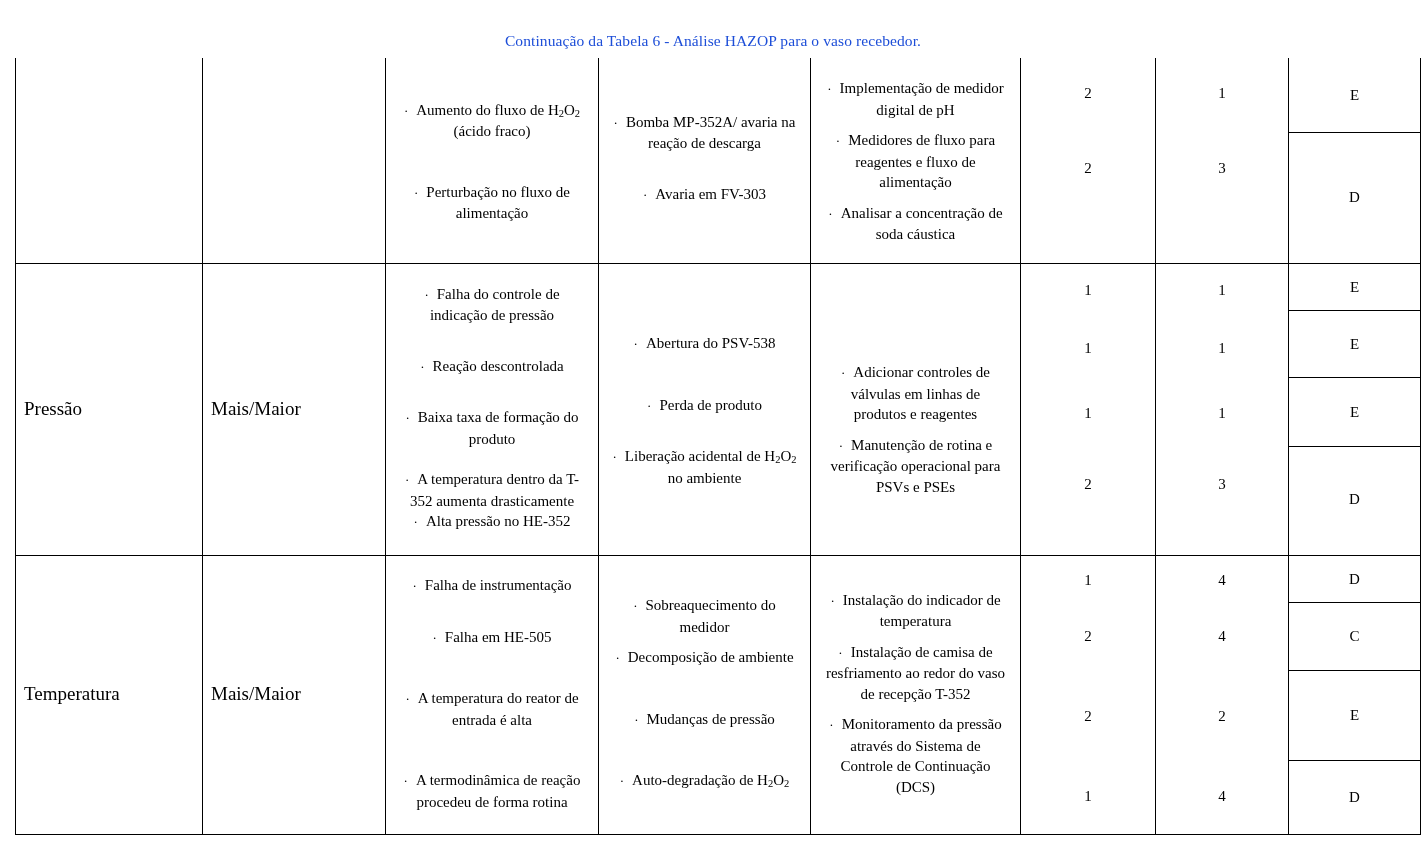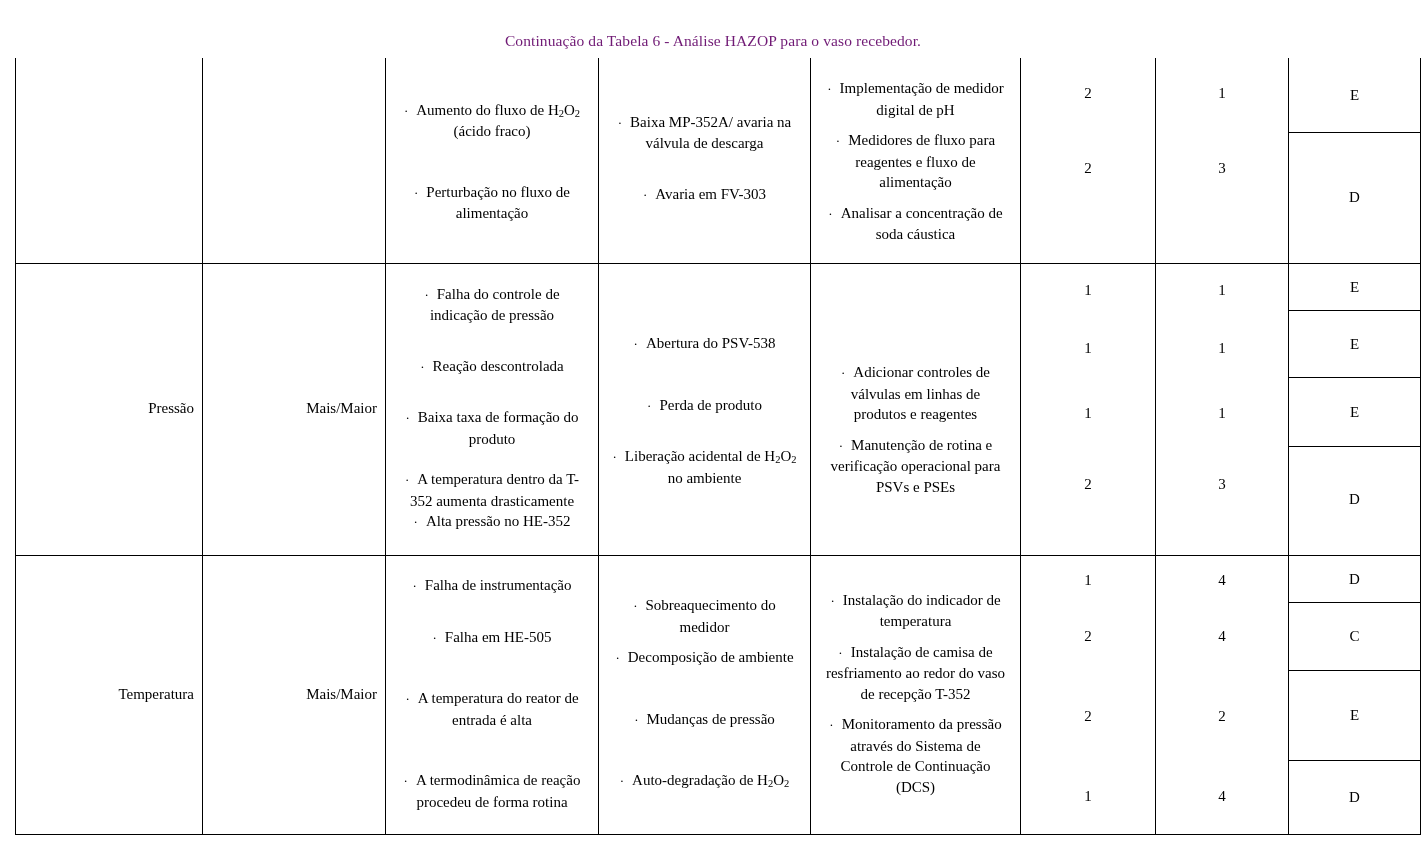--- a/index.html
+++ b/index.html
@@ -22,21 +22,21 @@
     height: 843px;
   }
 
   .table-caption {
     position: absolute;
     top: 32px;
     left: 0;
     width: 1426px;
     text-align: center;
     font-size: 15.5px;
-    color: #701a75;
+    color: #1d4ed8;
     letter-spacing: 0.1px;
   }
 
   
   .hazop-table {
     position: absolute;
     left: 15px;
     top: 58px;
     width: 1405px;
     border-collapse: collapse;
@@ -61,22 +61,22 @@
   .c-rec   { width: 210px; }
   .c-sev   { width: 135px; }
   .c-freq  { width: 133px; }
   .c-risk  { width: 132px; }
 
   .cellpad {
     padding: 6px 8px 8px 8px;
   }
 
   .param-cell, .guide-cell {
-    text-align: right;
-    font-size: 15px;
+    text-align: left;
+    font-size: 19px;
   }
 
   
   .items { display: block; }
   .item {
     position: relative;
     text-align: center;
     font-size: 15px;
     line-height: 20.5px;
     padding: 0 4px;
@@ -167,21 +167,21 @@
             </div>
             <div class="item-gap-xl"></div>
             <div class="item">
               <span class="bullet">·</span><span>Perturbação no fluxo de alimentação</span>
             </div>
           </div>
         </td>
         <td>
           <div class="cellpad items" style="padding-top:4px">
             <div class="item">
-              <span class="bullet">·</span><span>Baixa MP-352A/ avaria na válvula de descarga</span>
+              <span class="bullet">·</span><span>Bomba MP-352A/ avaria na reação de descarga</span>
             </div>
             <div class="item-gap-lg"></div>
             <div class="item">
               <span class="bullet">·</span><span>Avaria em FV-303</span>
             </div>
           </div>
         </td>
         <td>
           <div class="cellpad items" style="padding-top:10px">
             <div class="item">

